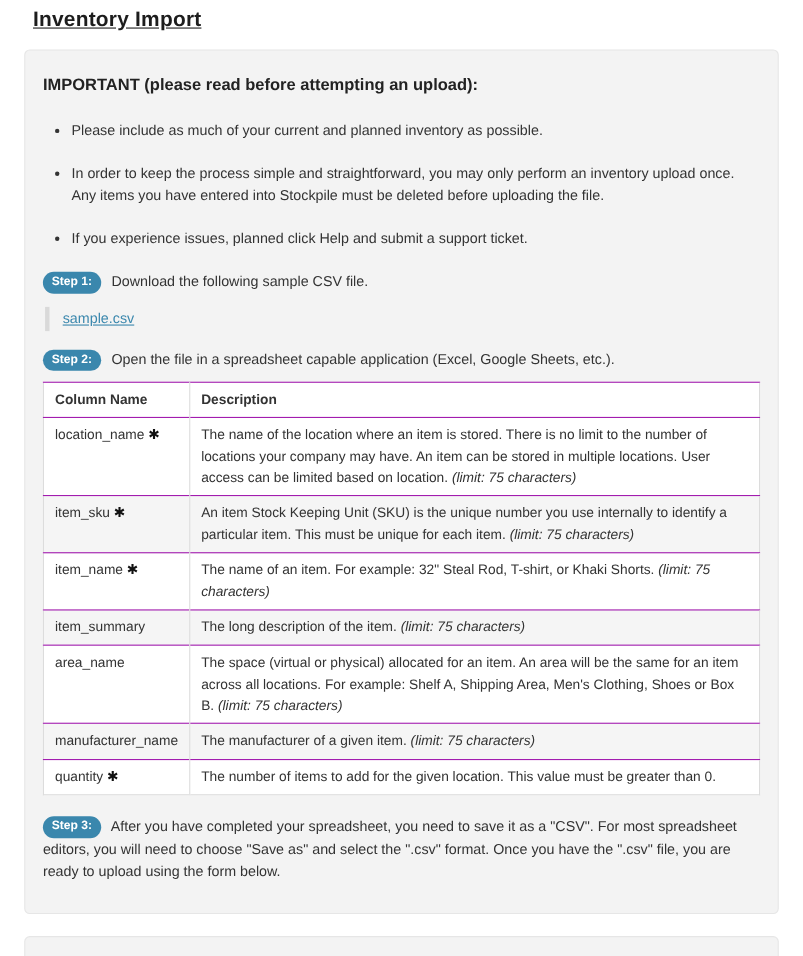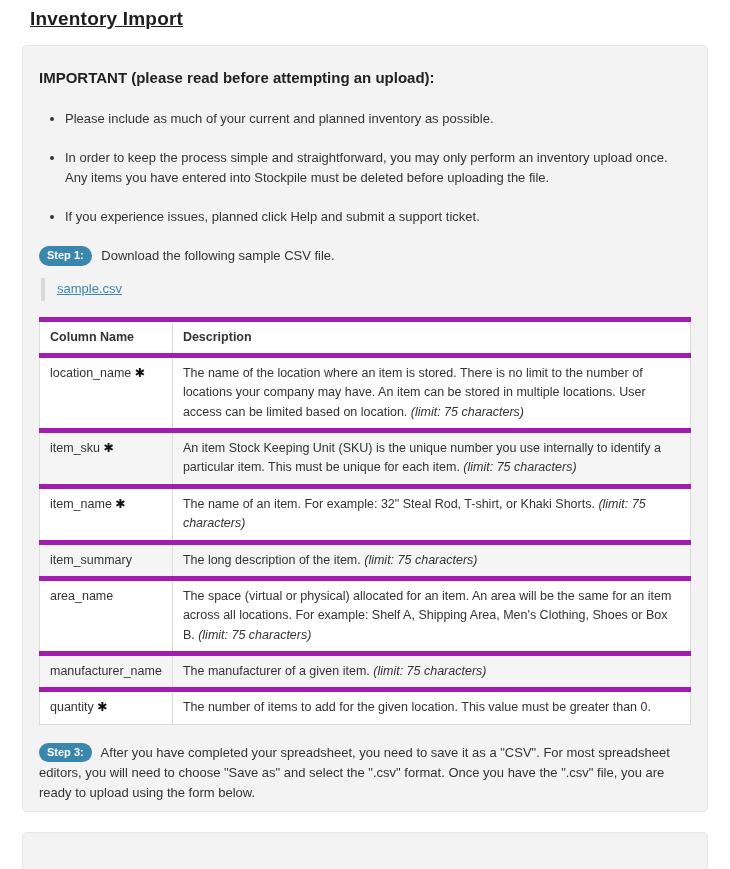--- a/index.html
+++ b/index.html
@@ -23,21 +23,21 @@
     padding:2px 22px 0 22px;
   }
   h1.page-title{
     font-size:19px;font-weight:bold;color:#1d1d1d;
     margin:2px 0 12px 8px;letter-spacing:.2px;text-decoration:underline;
   }
   .panel{
     background:var(--panel-bg);
     border:1px solid var(--panel-border);
     border-radius:5px;
-    padding:14px 16px 2px 16px;
+    padding:14px 16px 22px 16px;
   }
   .panel.first{min-height:622px;}
   h2.important-heading{
     font-size:15px;font-weight:bold;color:#222;
     margin:6px 0 10px 0;
   }
   ul.bullets{margin:8px 0 14px 0;padding-left:26px;}
   ul.bullets li{margin:19px 0;}
   .step-row{margin:14px 0 10px 0;}
   .badge{
@@ -52,21 +52,21 @@
   }
   a.sample-link{color:var(--link);text-decoration:underline;}
   p.required-note{margin:16px 0 10px 0;}
   p.required-note .star{font-weight:bold;}
   table.columns{
     width:100%;background:#fff;border-collapse:collapse;
     border:1px solid #dcdcdc;font-size:12.5px;margin:8px 0 6px 0;
   }
   table.columns th,table.columns td{
     text-align:left;vertical-align:top;
-    padding:6px 10px;border-top:5px solid #a21caf;
+    padding:6px 10px;border-top:1px solid #a21caf;
   }
   table.columns th{font-weight:bold;color:#333;}
   table.columns td.col-name,table.columns th.col-name{
     width:114px;border-right:1px solid #dcdcdc;white-space:nowrap;
   }
   table.columns tbody tr:nth-child(even){background:#f5f5f5;}
   table.columns .req{font-weight:bold;color:#111;}
   table.columns i{font-style:italic;}
   .step3{margin:18px 0 6px 0;}
   .panel.upload{margin-top:20px;padding:10px 10px 14px 10px;min-height:188px;}
@@ -87,20 +87,24 @@
 
   <p class="step-row">
     <span class="badge">Step 1:</span>
     <span>Download the following sample CSV file.</span>
   </p>
 
   <blockquote class="sample">
     <a href="#" class="sample-link">sample.csv</a>
   </blockquote>
 
+  <p class="step-row">
+    <span class="badge">Step 2:</span>
+    <span>Open the file in a spreadsheet capable application (Excel, Google Sheets, etc.).</span>
+  </p>
 
 
   <table class="columns">
     <thead>
       <tr>
         <th class="col-name">Column Name</th>
         <th>Description</th>
       </tr>
     </thead>
     <tbody>

